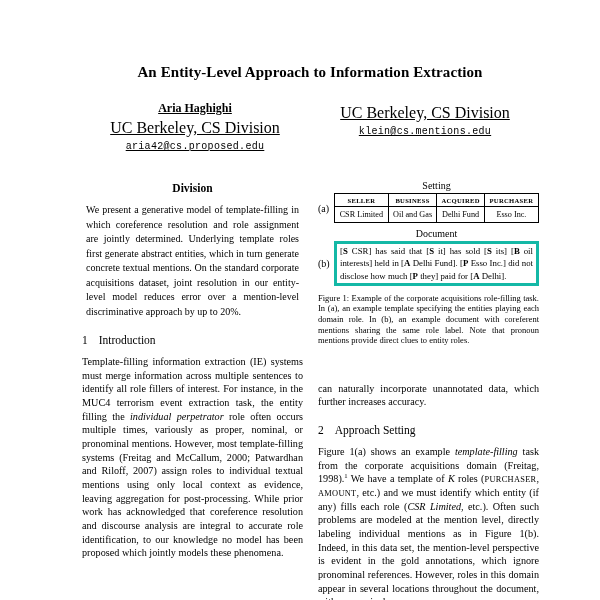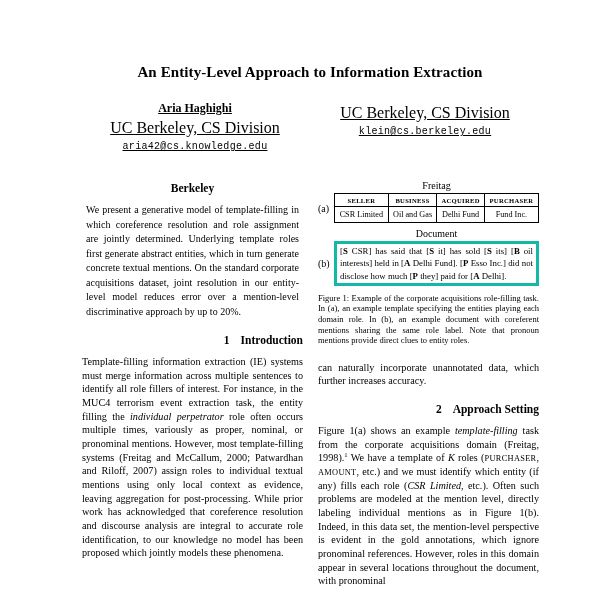--- a/index.html
+++ b/index.html
@@ -51,23 +51,22 @@
     margin: 4px 0 9px 0;
   }
   .abstract-text {
     margin: 0 4px;
     font-size: 10px;
     line-height: 1.45;
     text-align: justify;
   }
   .section-heading {
     font-size: 11.5px;
-    font-weight: bold;
+    font-weight: normal;
     margin: 15px 0 9px 0;
-    text-align: right;
   }
   .section-heading .sec-num { margin-right: 11px; }
   .body-par {
     font-size: 10.2px;
     line-height: 1.34;
     text-align: justify;
   }
 
   
   .figure1 { margin-top: 2px; }
@@ -108,80 +107,80 @@
     padding: 1px 3px;
     text-align: justify;
   }
   .fig-caption {
     margin-top: 7px;
     font-size: 8.5px;
     line-height: 1.24;
     text-align: justify;
     font-family: Liberation Serif, serif;
   }
-  .continuation { margin-top: 15px; }
+  .continuation { margin-top: 36px; }
   .sec2-par { margin-top: 0; }
 
   
   .seg-i { font-style: italic; }
   .seg-b { font-weight: bold; }
   .seg-sc { font-size: 0.82em; letter-spacing: 0.3px; }
   .seg-sup { vertical-align: super; font-size: 0.65em; line-height: 0; }
 </style>
 </head>
 <body>
 
 <div class="page">
 
   <div class="title">An Entity-Level Approach to Information Extraction</div>
 
   <div class="authors">
     <div class="author">
       <div class="author-name">Aria Haghighi</div>
       <div class="author-affil">UC Berkeley, CS Division</div>
-      <div class="author-email">aria42@cs.knowledge.edu</div>
+      <div class="author-email">aria42@cs.proposed.edu</div>
     </div>
     <div class="author">
       <div class="author-affil">UC Berkeley, CS Division</div>
-      <div class="author-email">klein@cs.berkeley.edu</div>
+      <div class="author-email">klein@cs.mentions.edu</div>
     </div>
   </div>
 
   <div class="columns">
 
     <div class="col">
-      <div class="abstract-heading">Berkeley</div>
+      <div class="abstract-heading">Division</div>
       <div class="abstract-text">We present a generative model of template-filling in which coreference resolution and role assignment are jointly determined. Underlying template roles first generate abstract entities, which in turn generate concrete textual mentions. On the standard corporate acquisitions dataset, joint resolution in our entity-level model reduces error over a mention-level discriminative approach by up to 20%.</div>
 
       <div class="section-heading">
         <span class="sec-num">1</span><span>Introduction</span>
       </div>
       <div class="body-par"><span>Template-filling information extraction (IE) systems must merge information across multiple sentences to identify all role fillers of interest. For instance, in the MUC4 terrorism event extraction task, the entity filling the </span><span class="seg-i">individual perpetrator</span><span> role often occurs multiple times, variously as proper, nominal, or pronominal mentions. However, most template-filling systems (Freitag and McCallum, 2000; Patwardhan and Riloff, 2007) assign roles to individual textual mentions using only local context as evidence, leaving aggregation for post-processing. While prior work has acknowledged that coreference resolution and discourse analysis are integral to accurate role identification, to our knowledge no model has been proposed which jointly models these phenomena.</span></div>
     </div>
 
     <div class="col">
 
       <div class="figure1">
-        <div class="fig-subtitle">Freitag</div>
+        <div class="fig-subtitle">Setting</div>
 
         <div class="panel">
           <div class="panel-label">(a)</div>
           <table class="fig-table">
             <tbody>
                 <tr>
               <th>SELLER</th>
               <th>BUSINESS</th>
               <th>ACQUIRED</th>
               <th>PURCHASER</th>
             </tr>
             <tr>
               <td>CSR Limited</td>
               <td>Oil and Gas</td>
               <td>Delhi Fund</td>
-              <td>Fund Inc.</td>
+              <td>Esso Inc.</td>
             </tr>
           </tbody>
             </table>
         </div>
 
         <div class="fig-subtitle" style="margin-top:5px">Document</div>
 
         <div class="panel">
           <div class="panel-label">(b)</div>
           <div class="doc-box"><span>[</span><span class="seg-b">S</span><span> CSR] has said that [</span><span class="seg-b">S</span><span> it] has sold [</span><span class="seg-b">S</span><span> its] [</span><span class="seg-b">B</span><span> oil interests] held in [</span><span class="seg-b">A</span><span> Delhi Fund]. [</span><span class="seg-b">P</span><span> Esso Inc.] did not disclose how much [</span><span class="seg-b">P</span><span> they] paid for [</span><span class="seg-b">A</span><span> Delhi].</span></div>

